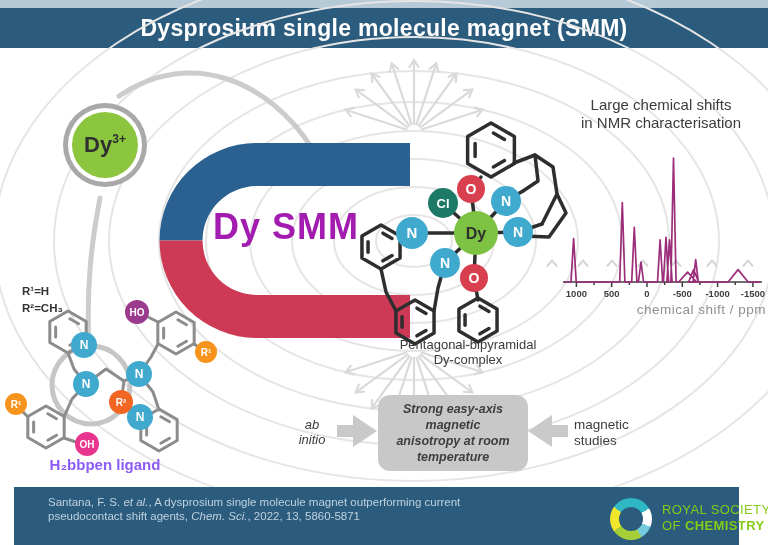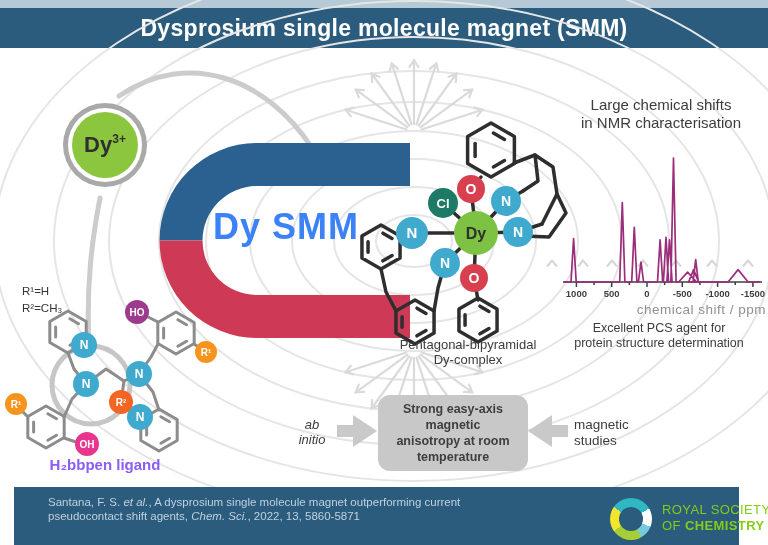--- a/index.html
+++ b/index.html
@@ -7,35 +7,35 @@
          font-family:"Liberation Sans","DejaVu Sans",sans-serif;}
   .top-strip{position:absolute;left:0;top:0;width:768px;height:8px;background:#b5cad6;}
   .title-bar{position:absolute;left:0;top:8px;width:768px;height:40px;background:var(--bar_blue);
              color:#fff;font-size:23px;font-weight:bold;text-align:center;line-height:40px;letter-spacing:.3px;}
   svg.scene{position:absolute;left:0;top:0;}
   .ion{position:absolute;left:72px;top:112px;width:66px;height:66px;border-radius:50%;
        background:var(--ion_green);box-shadow:0 0 0 4px #fff,0 0 0 9px #a9a9a9;
        display:flex;align-items:center;justify-content:center;color:#2f2f2f;font-weight:bold;font-size:22px;}
   .ion sup{font-size:12px;margin-top:-12px;}
   .magnet-label{position:absolute;left:213px;top:206px;font-size:36px;font-weight:bold;
-                color:#3b82f6;letter-spacing:1px;}
+                color:#a21caf;letter-spacing:1px;}
   .tblock{position:absolute;color:var(--dark_text);font-weight:normal;text-align:center;}
   .nmr-head{left:556px;top:96px;width:210px;font-size:15px;line-height:18px;}
   .xlabel{position:absolute;left:556px;top:302px;width:210px;text-align:right;color:#909090;
           font-size:13.5px;letter-spacing:.5px;}
   .nmr-foot{left:550px;top:321px;width:218px;font-size:12.5px;line-height:15px;}
   .complex-cap{left:378px;top:337px;width:180px;font-size:13px;line-height:15px;}
-  .rdefs{position:absolute;left:22px;top:283px;color:#333;font-weight:normal;font-size:11.5px;line-height:17px;}
+  .rdefs{position:absolute;left:22px;top:283px;color:#333;font-weight:bold;font-size:11.5px;line-height:17px;}
   .ligand-cap{position:absolute;left:25px;top:456px;width:160px;text-align:center;color:#8b5cf6;
               font-weight:bold;font-size:15px;}
   .flow-left{left:288px;top:417px;width:48px;font-size:13px;line-height:15px;font-style:italic;}
   .flow-right{left:574px;top:417px;width:80px;font-size:13.5px;line-height:16px;text-align:left;}
   .gray-box{position:absolute;left:378px;top:395px;width:150px;height:76px;border-radius:12px;
             background:#c8c8c8;color:#3e3e3e;font-weight:bold;font-size:12.5px;line-height:16px;
-            text-align:center;display:flex;flex-direction:column;justify-content:center;}
+            text-align:center;display:flex;flex-direction:column;justify-content:center;font-style:italic;}
   .footer{position:absolute;left:14px;top:487px;width:725px;height:58px;background:var(--bar_blue);}
   .citation{position:absolute;left:34px;top:9px;color:#bfd2df;font-size:11.5px;line-height:13.5px;}
   .citation i{font-style:italic;}
   .rsc-logo{position:absolute;left:596px;top:11px;width:170px;height:42px;}
   .rsc-ring{position:absolute;left:0;top:0;width:42px;height:42px;border-radius:50%;
     background:conic-gradient(#2fb7c4 0deg 60deg,#ffffff 60deg 112deg,#74cbdc 112deg 150deg,
                #a6ce39 150deg 235deg,#f2e62c 235deg 305deg,#2fb7c4 305deg 360deg);}
   .rsc-hole{position:absolute;left:9px;top:9px;width:24px;height:24px;border-radius:50%;background:var(--bar_blue);}
   .rsc-text{position:absolute;left:52px;top:4px;color:#84cc16;font-size:13px;line-height:16px;letter-spacing:.4px;}
   .rsc-text b{font-weight:bold;}
@@ -260,24 +260,20 @@
       <sup>3+</sup>
   </div>
 
   <div class="magnet-label">Dy SMM</div>
 
   <div class="tblock nmr-head">
       <div>Large chemical shifts</div>
       <div>in NMR characterisation</div>
     </div>
   <div class="xlabel">chemical shift / ppm</div>
-  <div class="tblock nmr-foot">
-      <div>Excellent PCS agent for</div>
-      <div>protein structure determination</div>
-    </div>
   <div class="tblock complex-cap">
       <div>Pentagonal-bipyramidal</div>
       <div>Dy-complex</div>
     </div>
 
   <div class="rdefs">
       <div>R¹=H</div>
       <div>R²=CH₃</div>
     </div>
   <div class="ligand-cap">H₂bbpen ligand</div>

